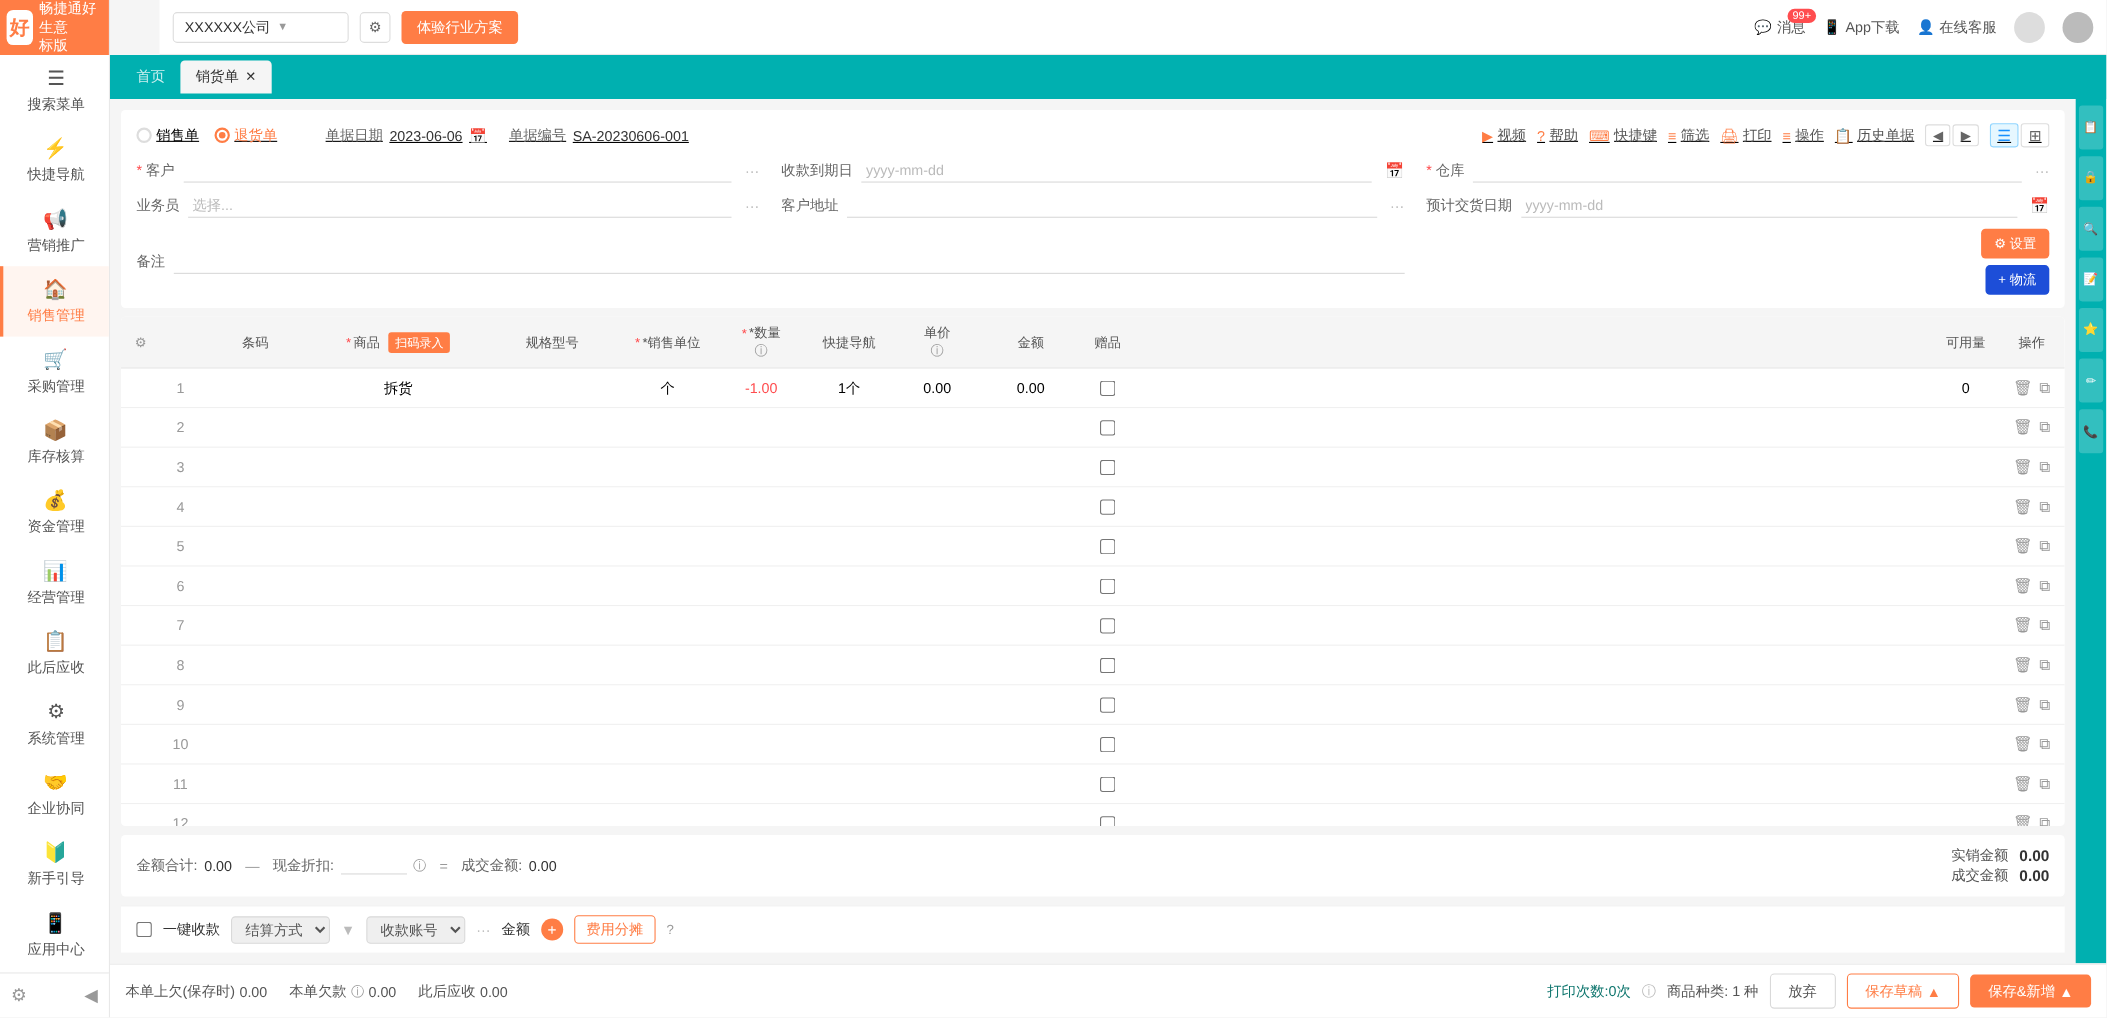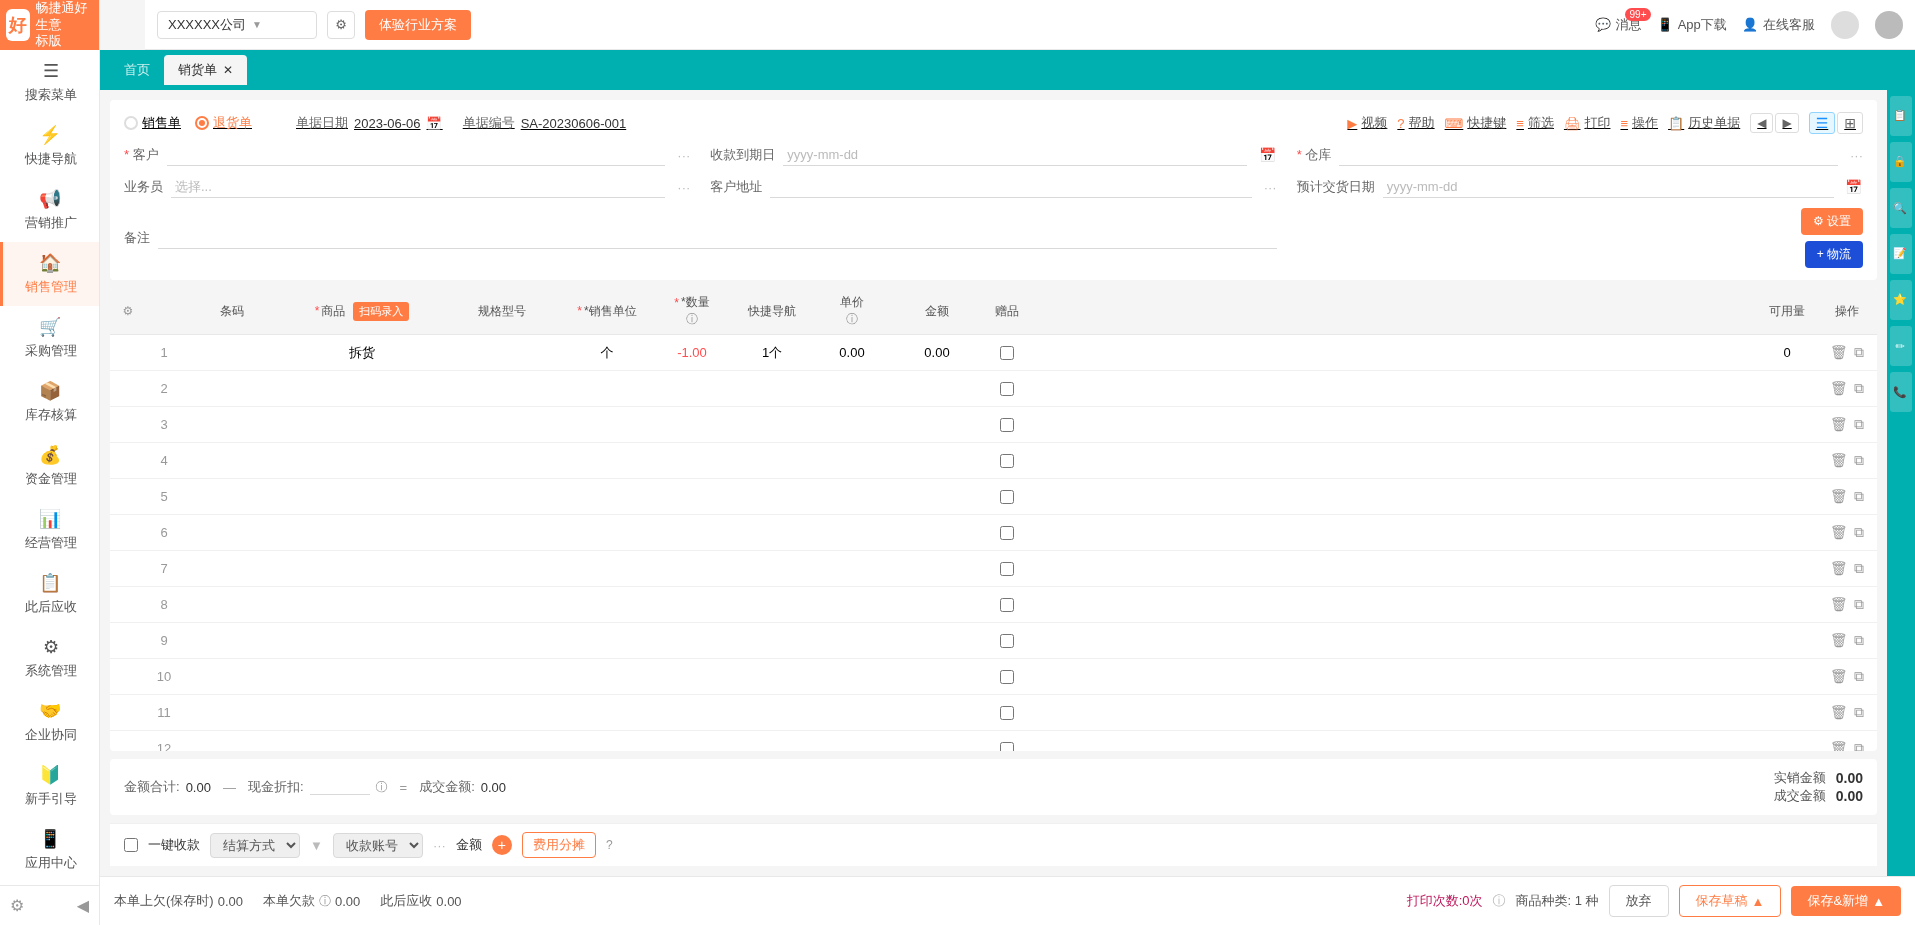--- a/index.html
+++ b/index.html
@@ -106,21 +106,21 @@
     .payment-select { border: 1px solid #d9d9d9; border-radius: 4px; padding: 3px 8px; font-size: 13px; color: #555; cursor: pointer; }
     .add-btn { background: #ff7d45; color: #fff; border: none; border-radius: 50%; width: 20px; height: 20px; cursor: pointer; font-size: 14px; display: flex; align-items: center; justify-content: center; }
     .feiyong-btn { border: 1px solid #ff7d45; color: #ff7d45; border-radius: 4px; padding: 3px 10px; cursor: pointer; font-size: 13px; background: #fff; }
 
     
     .footer { background: #fff; border-top: 1px solid #e8e8e8; padding: 8px 14px; display: flex; align-items: center; gap: 20px; }
     .footer-info { display: flex; align-items: center; gap: 20px; font-size: 13px; color: #555; }
     .footer-item { display: flex; align-items: center; gap: 4px; }
     .footer-info-icon { cursor: pointer; color: #999; font-size: 12px; }
     .footer-right { margin-left: auto; display: flex; align-items: center; gap: 10px; }
-    .print-info { font-size: 13px; color: #be185d; }
+    .print-info { font-size: 13px; color: #0f766e; }
     .product-type { font-size: 13px; color: #555; }
     .abandon-btn { border: 1px solid #d9d9d9; background: #fff; color: #555; border-radius: 4px; padding: 6px 16px; cursor: pointer; font-size: 13px; }
     .save-draft-btn { border: 1px solid #ff7d45; background: #fff; color: #ff7d45; border-radius: 4px; padding: 6px 16px; cursor: pointer; font-size: 13px; display: flex; align-items: center; gap: 4px; }
     .save-new-btn { background: #ff7d45; color: #fff; border: none; border-radius: 4px; padding: 6px 16px; cursor: pointer; font-size: 13px; display: flex; align-items: center; gap: 4px; }
 
     
     .summary-right { text-align: right; margin-left: auto; font-size: 13px; color: #555; }
     .summary-right-row { display: flex; justify-content: flex-end; gap: 10px; align-items: center; }
     .amount-value { color: #333; font-weight: bold; font-size: 14px; }
 

